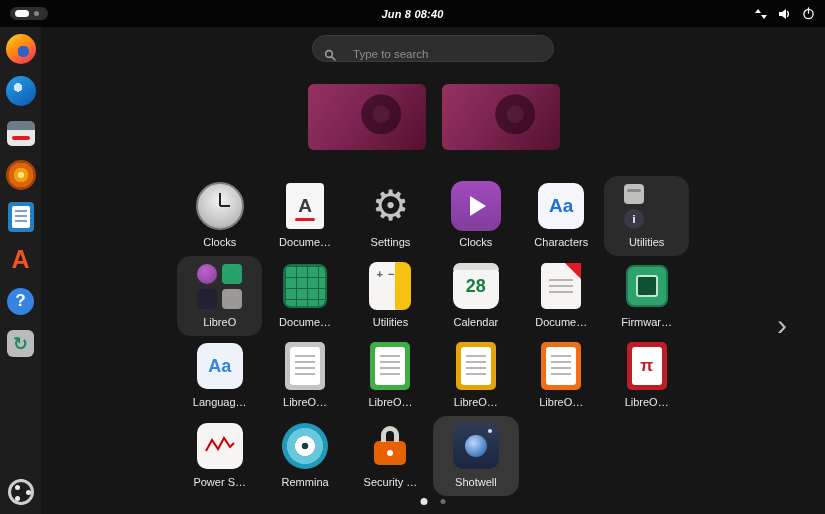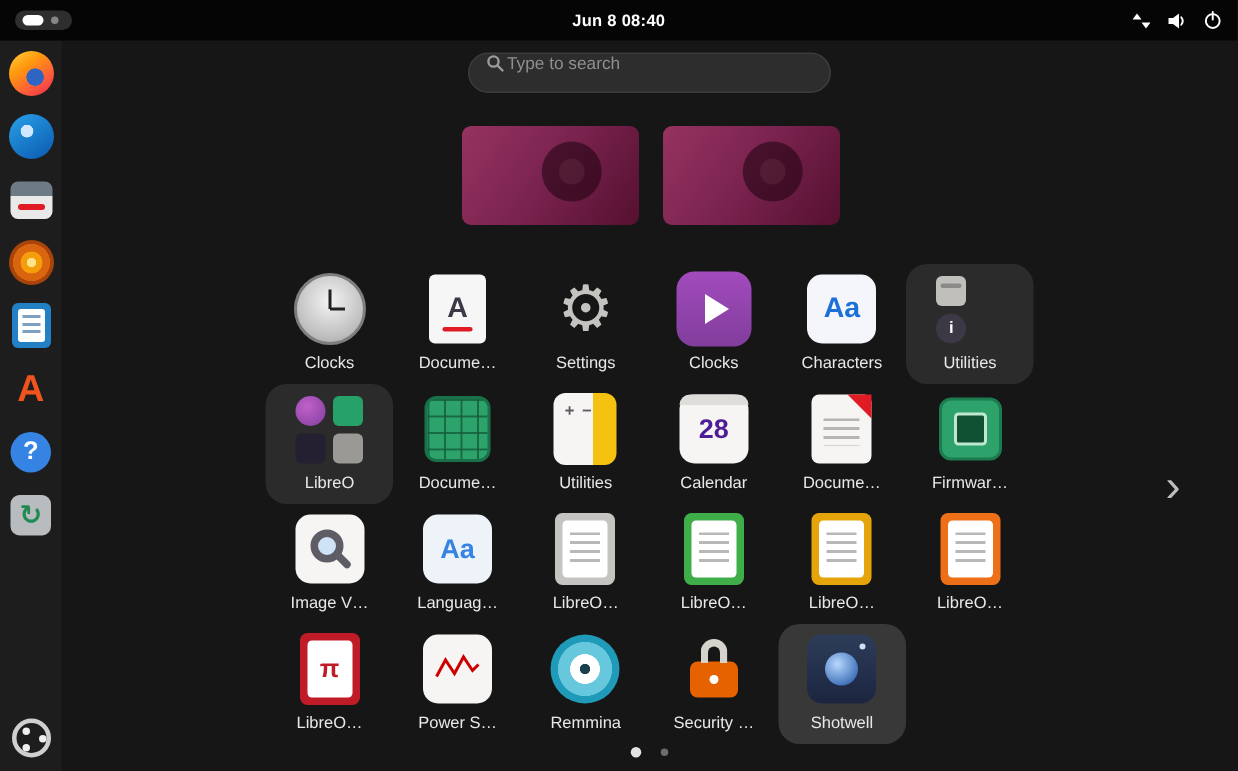--- a/index.html
+++ b/index.html
@@ -1,21 +1,21 @@
 <!DOCTYPE html>
 <html><head>
 <meta charset="utf-8">
 <style>
   html,body{margin:0;padding:0;}
   body{width:825px;height:514px;background:#161616;position:relative;overflow:hidden;
        font-family:"Liberation Sans",sans-serif;color:#ededed;}
 
   
   .topbar{position:absolute;top:0;left:0;right:0;height:27px;background:#050505;
-          display:flex;align-items:center;justify-content:center;z-index:5;}
+          display:flex;align-items:center;justify-content:center;z-index:5;font-style:italic;}
   .clock{font-size:11px;font-weight:bold;color:#fff;letter-spacing:.2px;}
   .ws-pill{position:absolute;left:10px;top:7px;width:38px;height:13px;background:#2e2e2e;
            border-radius:7px;display:flex;align-items:center;gap:5px;padding:0 5px;box-sizing:border-box;}
   .ws-pill .cap{width:14px;height:7px;background:#ffffff;border-radius:4px;}
   .ws-pill .dot{width:5px;height:5px;background:#868686;border-radius:50%;}
   .sicons{position:absolute;right:10px;top:0;height:27px;display:flex;align-items:center;gap:11px;}
   .sicons svg{display:block;}
 
   
   .dock{position:absolute;left:0;top:27px;bottom:0;width:41px;background:#1d1d1d;
@@ -41,22 +41,22 @@
   .d-help{width:27px;height:27px;border-radius:50%;background:#3584e4;color:#fff;font-weight:bold;
           font-size:17px;display:flex;align-items:center;justify-content:center;}
   .d-upd{width:27px;height:27px;border-radius:6px;background:#b9bcbf;color:#1f8a52;font-size:18px;
          font-weight:bold;display:flex;align-items:center;justify-content:center;font-family:"DejaVu Sans",sans-serif;}
   .d-ubuntu{width:26px;height:26px;border-radius:50%;border:3px solid #cfcfcf;position:relative;box-sizing:border-box;}
   .d-ubuntu::after{content:"";position:absolute;width:5px;height:5px;border-radius:50%;background:#efefef;
          left:15px;top:8px;box-shadow:-11px -5px 0 #efefef,-11px 6px 0 #efefef;}
 
   
   .search{position:absolute;left:312px;top:35px;width:242px;height:27px;background:#2d2d2d;
-          border:1px solid #3c3c3c;border-radius:14px;display:flex;align-items:flex-start;
-          padding:0 11px;box-sizing:border-box;gap:0;}
+          border:1px solid #3c3c3c;border-radius:14px;display:flex;align-items:flex-end;
+          padding:0 11px;box-sizing:border-box;gap:15px;}
   .sinput{flex:1;background:transparent;border:none;outline:none;color:#d4d4d4;font-size:11.5px;
           font-family:"Liberation Sans",sans-serif;}
   .sinput::placeholder{color:#8f8f8f;}
 
   
   .ws-thumb{position:absolute;top:84px;width:118px;height:66px;border-radius:6px;
      background:
        radial-gradient(circle at 62% 46%, rgba(35,4,18,.6) 0 24%, rgba(0,0,0,0) 25%),
        radial-gradient(circle at 62% 46%, rgba(255,160,190,.25) 0 10%, rgba(0,0,0,0) 11%),
        linear-gradient(125deg,#96325f 0%,#7c2451 45%,#55102f 100%);}
@@ -105,21 +105,21 @@
   .m-gray{background:#9a9996;}
   .ic-drivers{width:44px;height:44px;border-radius:8px;background:#2ea26b;border:2px solid #19714a;
      background-image:linear-gradient(rgba(18,92,58,.8) 1px, rgba(0,0,0,0) 1px),
                       linear-gradient(90deg, rgba(18,92,58,.8) 1px, rgba(0,0,0,0) 1px);
      background-size:11px 11px;box-sizing:border-box;}
   .ic-calcu{width:42px;height:48px;border-radius:8px;position:relative;
      background:linear-gradient(90deg,#f6f5f4 0 62%, #f5c211 62% 100%);
      display:flex;align-items:flex-start;padding:6px 0 0 7px;box-sizing:border-box;
      color:#5e5c64;font-size:11px;font-weight:bold;letter-spacing:1px;}
   .ic-cal{width:46px;height:46px;border-radius:10px;background:#f6f5f4;position:relative;
-     display:flex;align-items:center;justify-content:center;color:#4c1d95;font-weight:bold;font-size:18px;}
+     display:flex;align-items:center;justify-content:center;color:#15803d;font-weight:bold;font-size:18px;}
   .ic-cal::before{content:"";position:absolute;top:0;left:0;right:0;height:7px;background:#deddda;
      border-radius:10px 10px 0 0;}
   .ic-scan{width:40px;height:46px;background:#f6f5f4;border-radius:5px;position:relative;}
   .ic-scan::before{content:"";position:absolute;top:0;right:0;width:0;height:0;
      border-top:16px solid #e01b24;border-left:16px solid rgba(0,0,0,0);}
   .ic-scan::after{content:"";position:absolute;left:8px;right:8px;top:16px;height:18px;
      background:repeating-linear-gradient(180deg,#b7b5b2 0 2px, rgba(0,0,0,0) 2px 6px);}
   .ic-chip{width:42px;height:42px;border-radius:8px;background:#2ea26b;border:2px solid #1c7c4f;
      display:flex;align-items:center;justify-content:center;box-sizing:border-box;}
   .ic-chip::after{content:"";width:18px;height:18px;background:#0f5132;border:2px solid #bfe8d2;border-radius:3px;}
@@ -325,28 +325,20 @@
     <div class="lbl">Docume…</div>
   </div>
 
   <div class="cell">
     <div class="ic">
         <div class="ic-chip"></div>
       </div>
     <div class="lbl">Firmwar…</div>
   </div>
 
-  <div class="cell">
-    <div class="ic">
-        <div class="ic-loupe-tile">
-          <span class="loupe"></span>
-        </div>
-      </div>
-    <div class="lbl">Image V…</div>
-  </div>
 
   <div class="cell">
     <div class="ic">
         <div class="ic-lang">
           <span>Aa</span>
         </div>
       </div>
     <div class="lbl">Languag…</div>
   </div>
 

